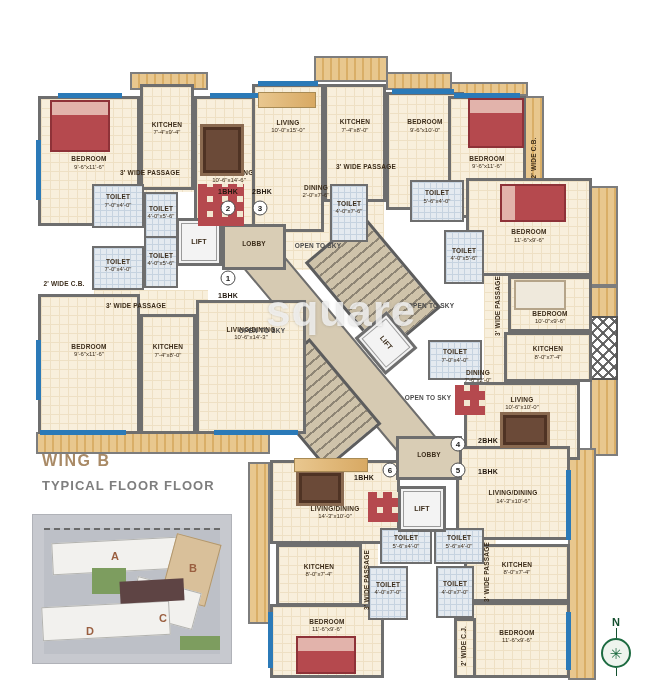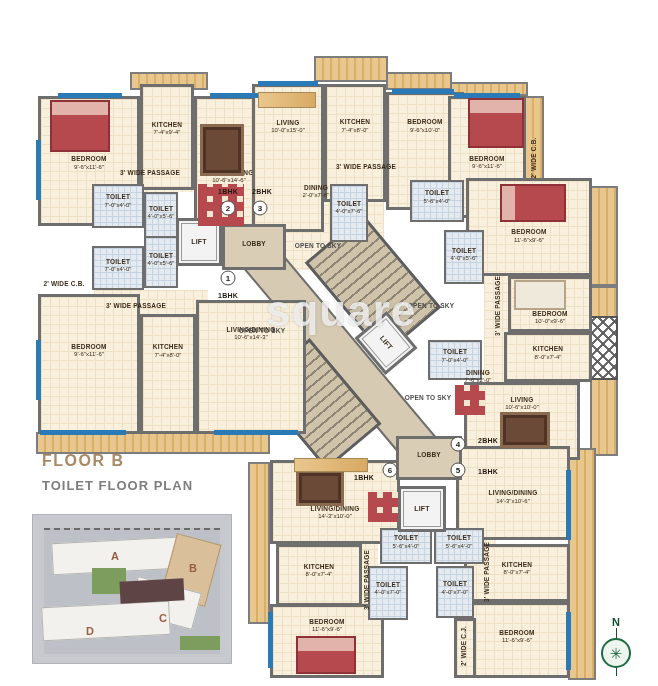--- a/index.html
+++ b/index.html
@@ -482,22 +482,22 @@
           <span class="lbl">C</span>
         </div>
       </div>
       <div class="el kplabel" style="left: 90px; top: 631px; transform: translate(-50%, -50%);">
         <div class="cap" style="position: static;">
           <span class="lbl">D</span>
         </div>
       </div>
     </div>
 
-  <div id="wing-title">FLOOR B</div>
-  <div id="plan-title">TOILET FLOOR PLAN</div>
+  <div id="wing-title">WING B</div>
+  <div id="plan-title">TYPICAL FLOOR FLOOR</div>
 
   <div id="watermark">
     <span class="w1">square</span>
   </div>
 
   <div id="compass">
     <div class="n">N</div>
     <div class="stick"></div>
     <div class="rose">
         <span>✳</span>

